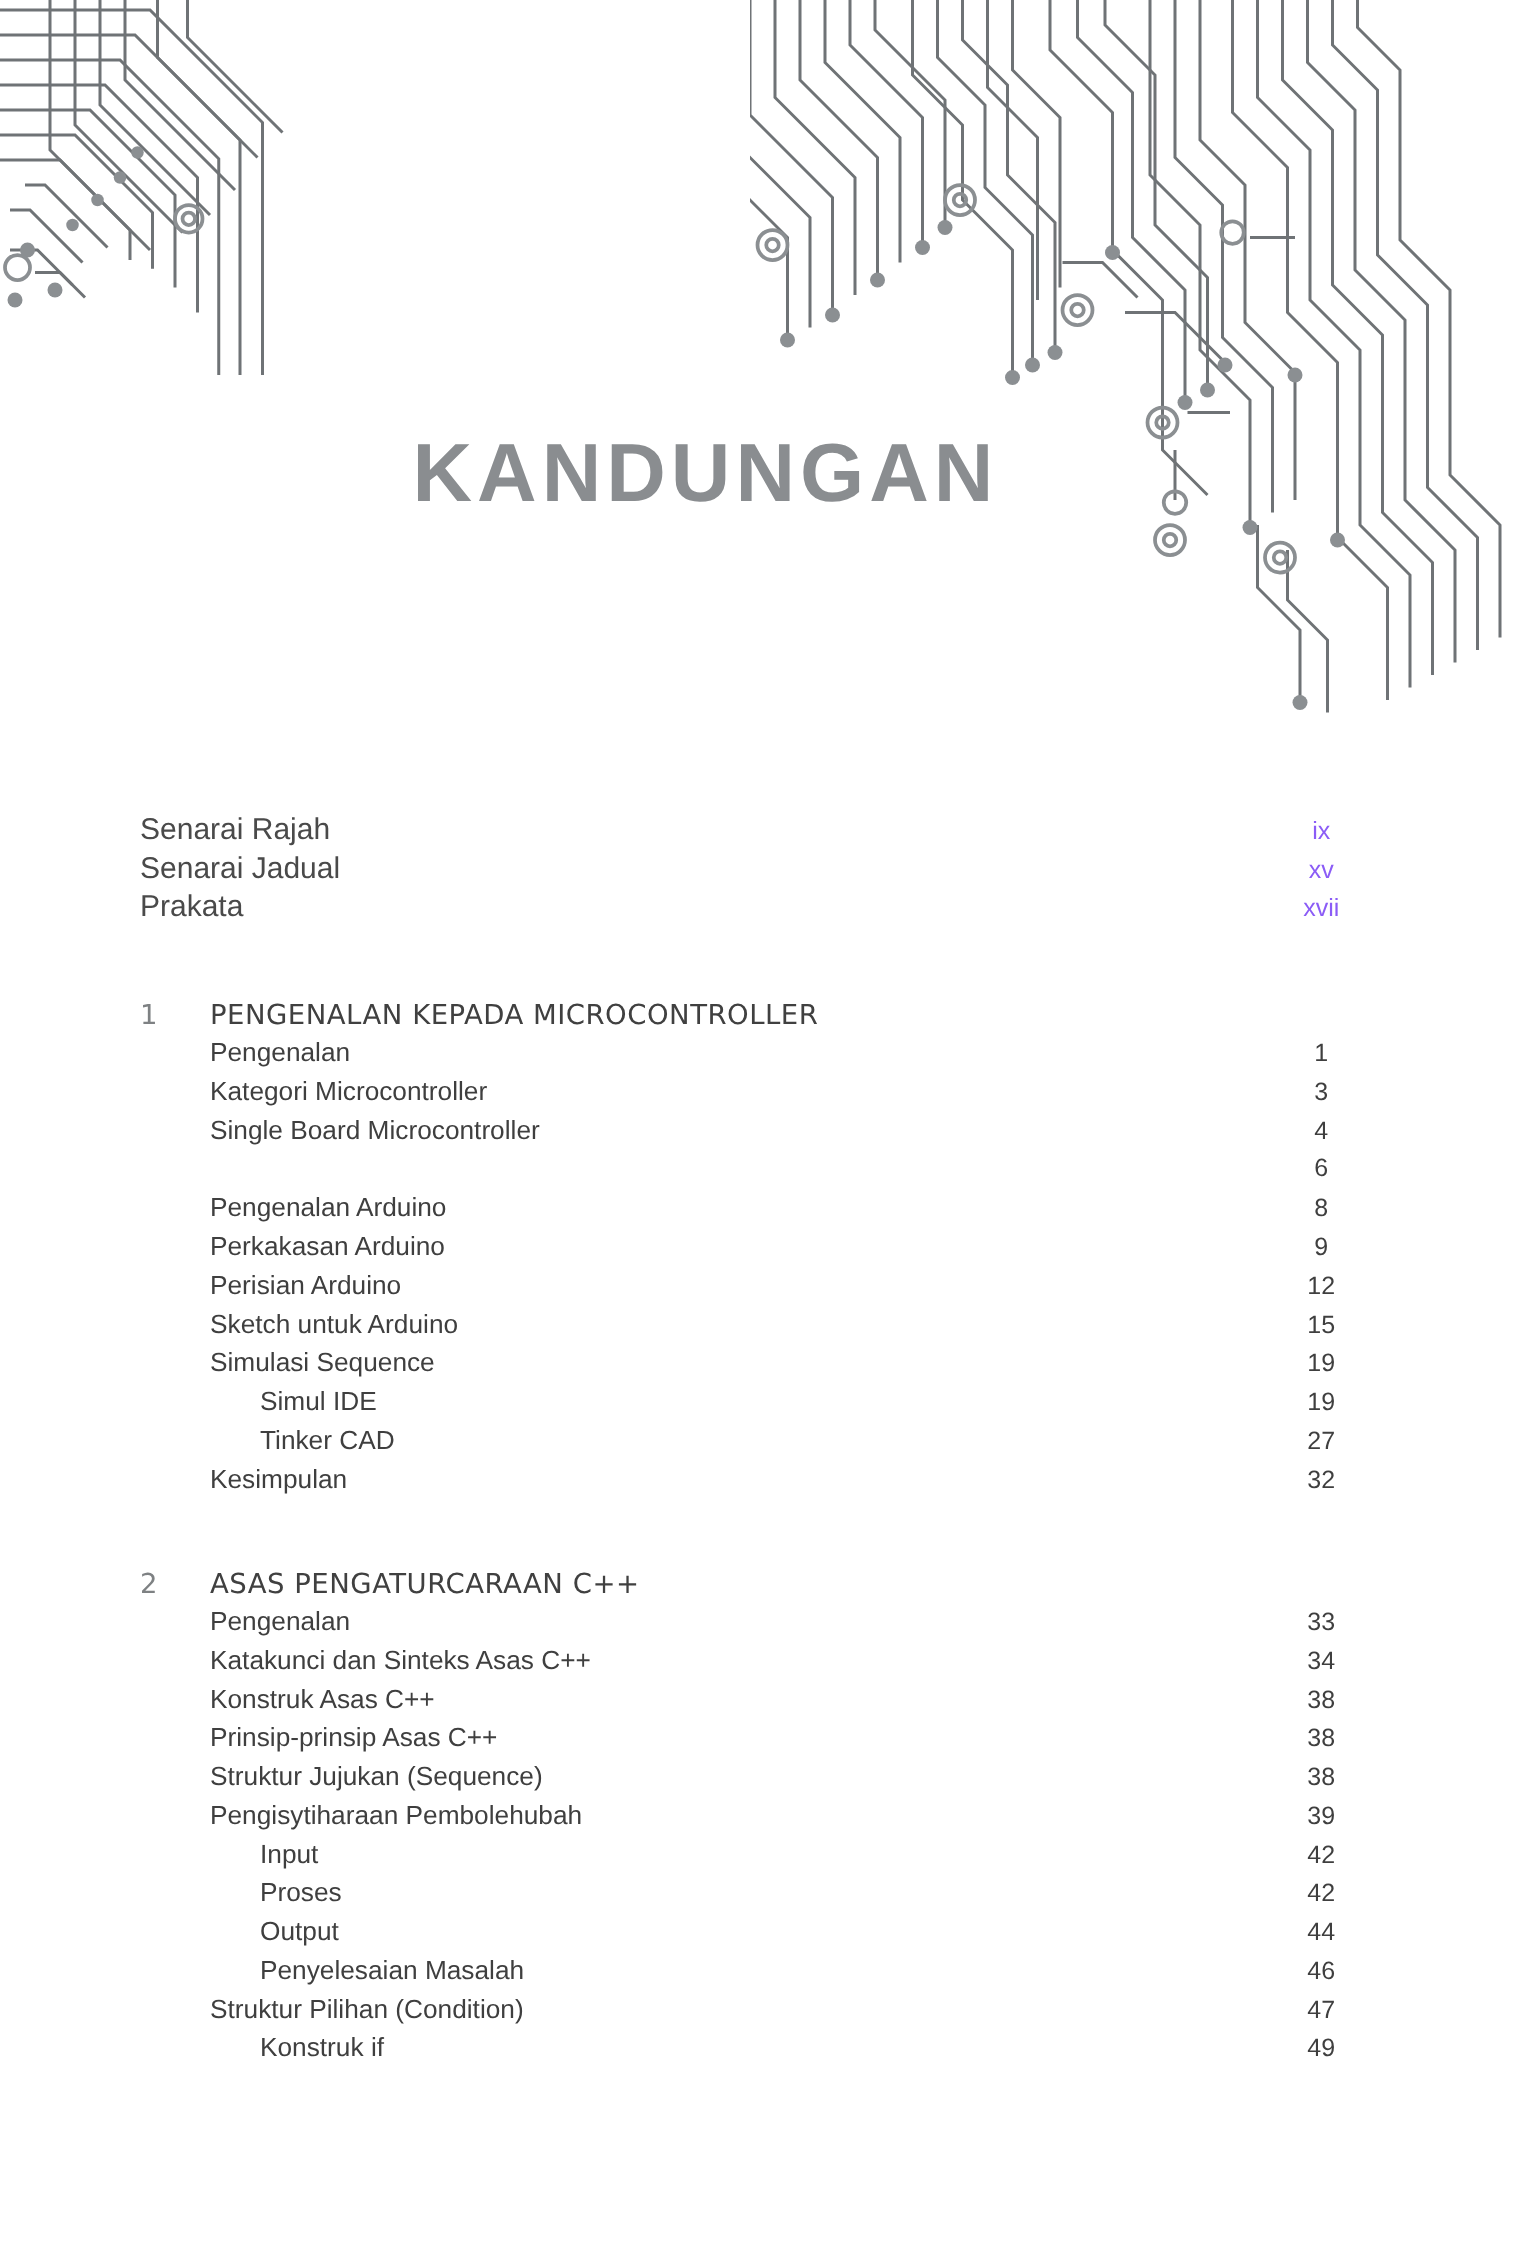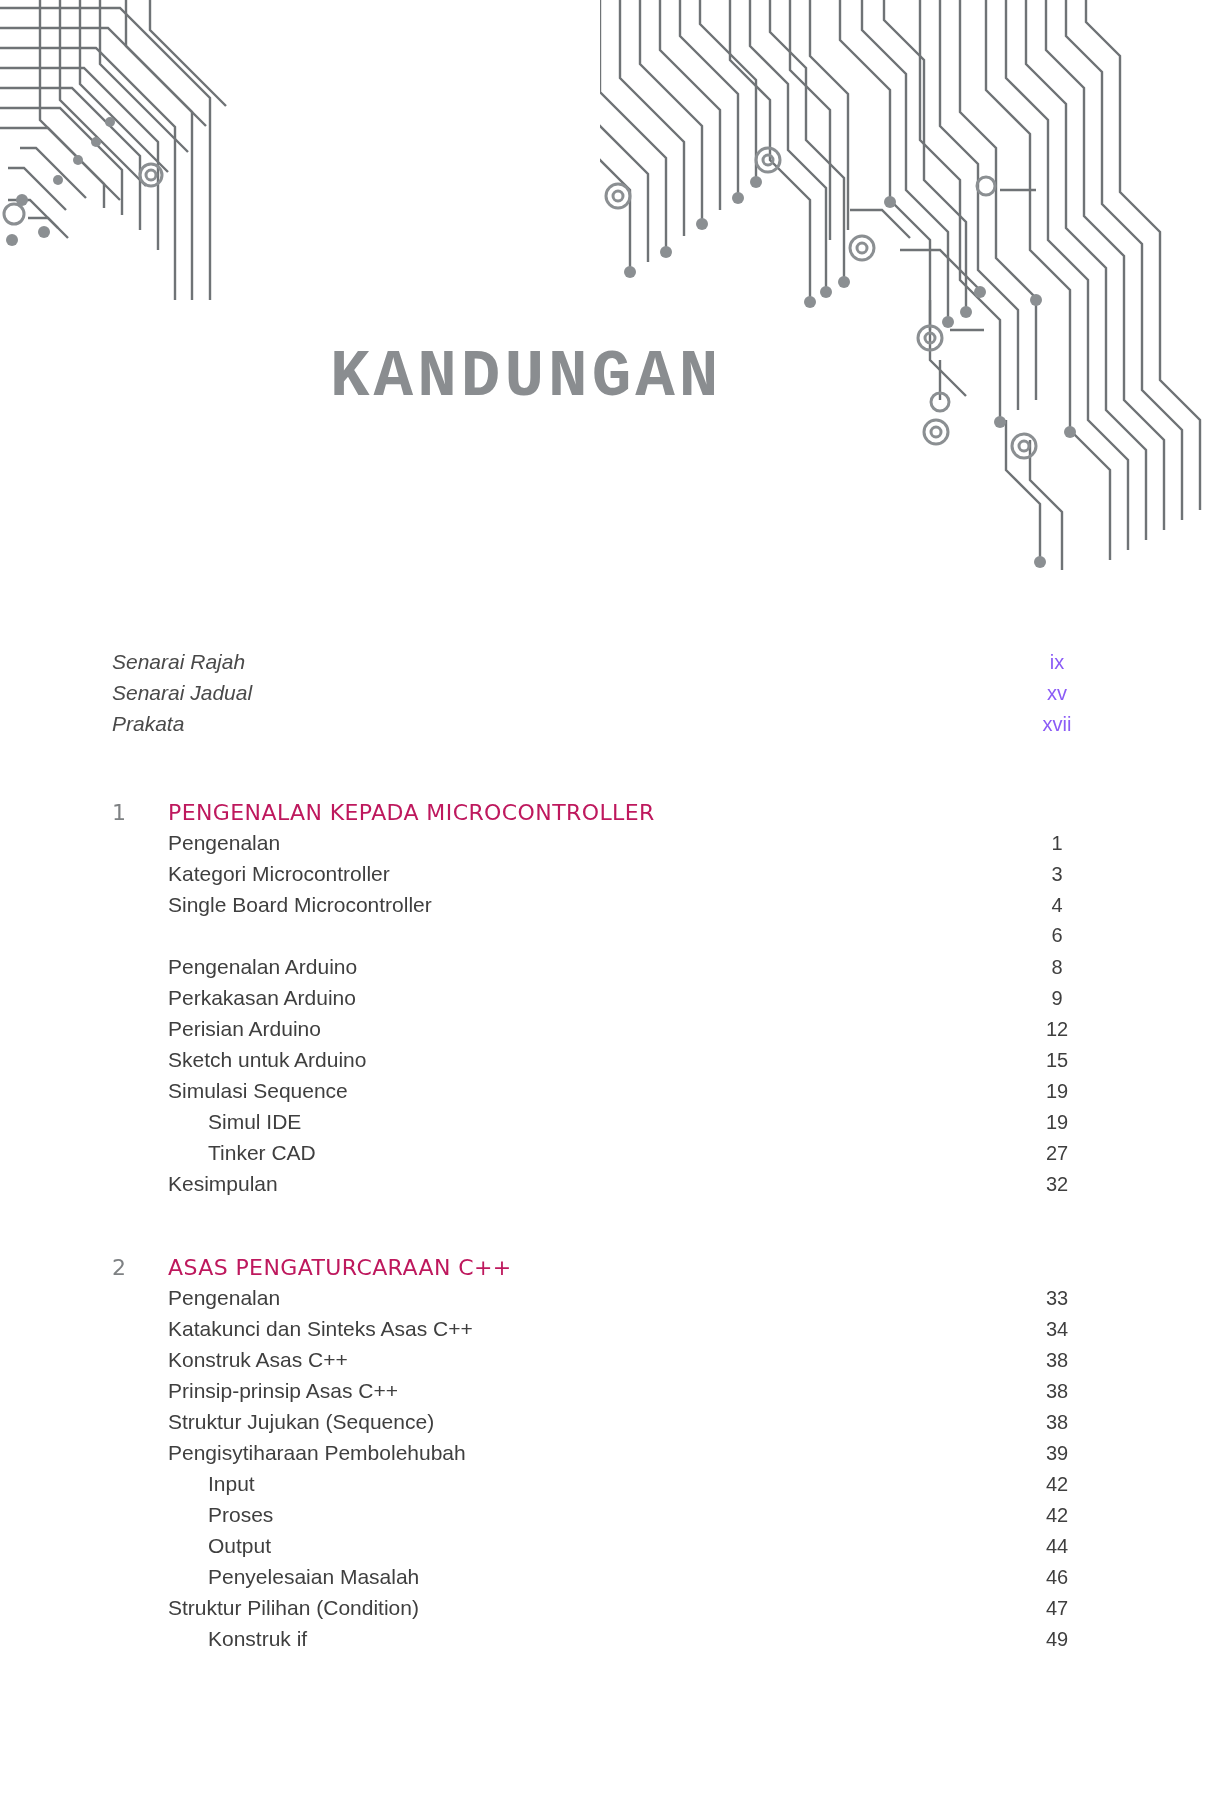--- a/index.html
+++ b/index.html
@@ -42,37 +42,36 @@
   
   .doc-title {
     position: absolute;
     left: 330px;
     top: 340px;
     font-size: 66px;
     letter-spacing: 4px;
     font-weight: bold;
     color: #8a8d90;
     -webkit-text-stroke: 0px;
-    font-family: Liberation Mono, monospace;
+    font-family: Liberation Sans, sans-serif;
   }
   
   .frontmatter {
     position: absolute;
     left: 112px;
     top: 650px;
     width: 980px;
   }
   .fm-row {
     display: flex;
     align-items: baseline;
     height: 31px;
   }
   .fm-label {
-    font-style: italic;
-    font-size: 21px;
+    font-size: 24px;
     color: #4a4a4a;
     flex: 0 0 auto;
   }
   .fm-page {
     margin-left: auto;
     font-size: 20px;
     color: #8b5cf6;
     width: 70px;
     text-align: center;
   }
@@ -94,21 +93,21 @@
   .chapter-num {
     width: 56px;
     flex: 0 0 56px;
     font-size: 22px;
     color: #7e8183;
     font-family: "DejaVu Sans", sans-serif;
   }
   .chapter-title {
     font-size: 22px;
     letter-spacing: 0.4px;
-    color: #be185d;
+    color: #404040;
     font-family: "DejaVu Sans", sans-serif;
   }
   .entry {
     display: flex;
     align-items: baseline;
     height: 31px;
     justify-content: center;
   }
   .entry-label {
     font-size: 21px;

